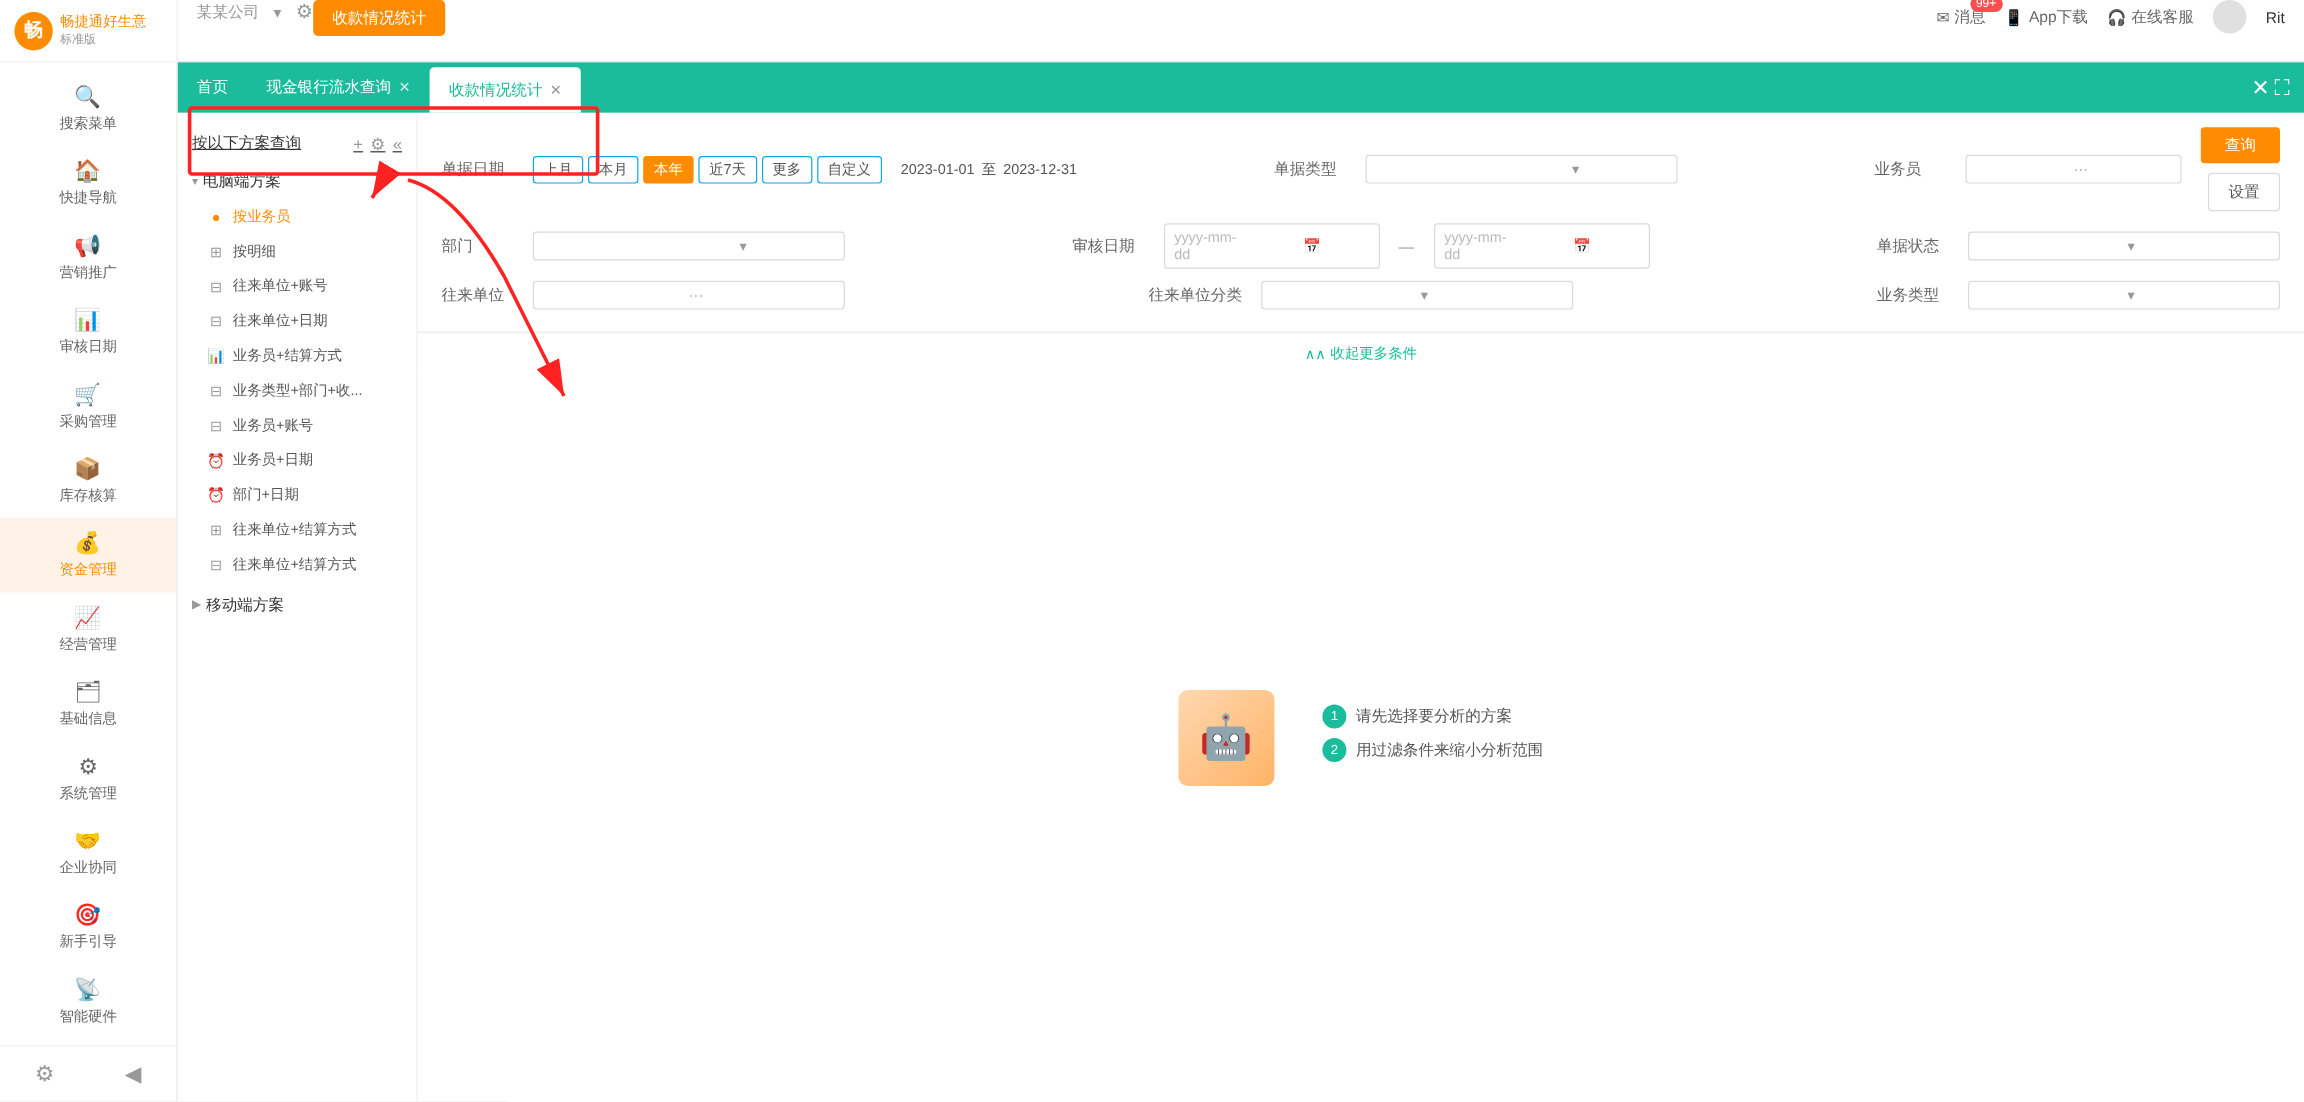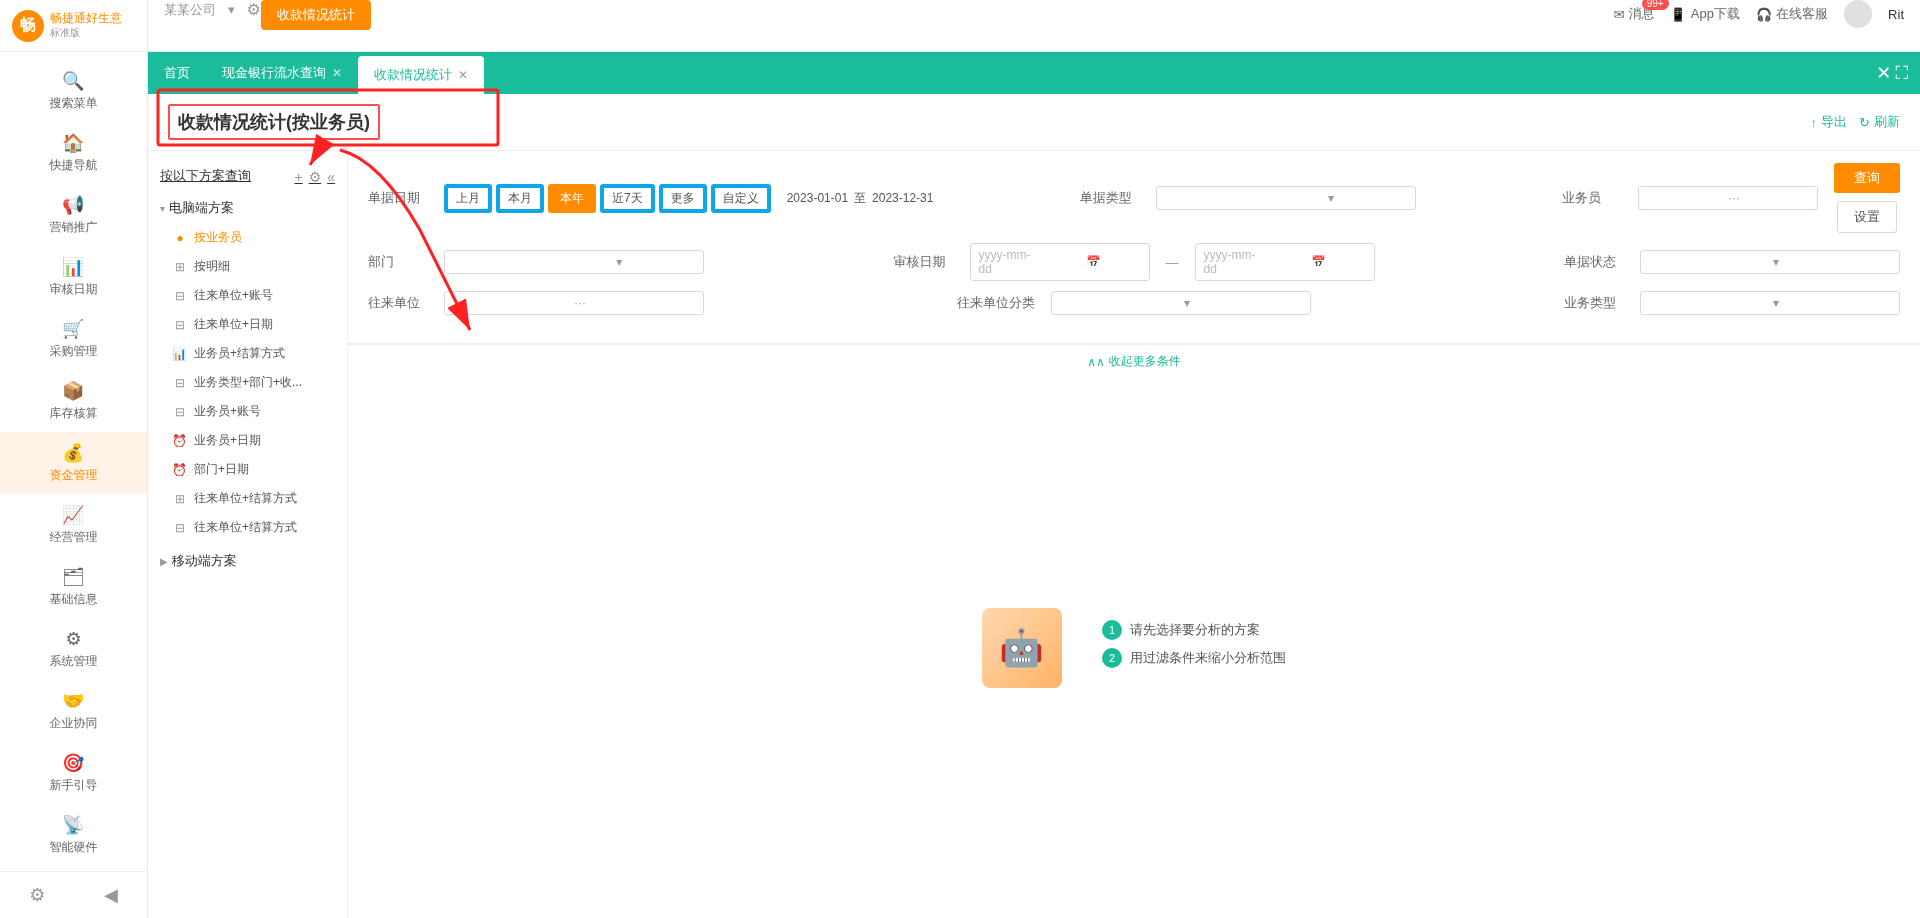--- a/index.html
+++ b/index.html
@@ -75,36 +75,36 @@
     .scheme-item .item-icon { width: 16px; height: 16px; display: flex; align-items: center; justify-content: center; font-size: 12px; }
     .item-icon-orange { color: #ff8c00; }
     .item-icon-gray { color: #999; }
 
     
     .right-panel { flex: 1; display: flex; flex-direction: column; overflow: hidden; }
 
     
     .filter-area { background: #fff; padding: 12px 20px; border-bottom: 1px solid #eee; }
     .filter-row { display: flex; align-items: center; gap: 16px; margin-bottom: 10px; }
-    .filter-row:last-child { margin-bottom: 16px; }
+    .filter-row:last-child { margin-bottom: 6px; }
     .filter-label { color: #666; font-size: 13px; min-width: 60px; flex-shrink: 0; }
     .filter-date-btns { display: flex; gap: 4px; align-items: center; }
-    .date-btn { padding: 2px 8px; border: 4px solid #0ea5e9; border-radius: 3px; cursor: pointer; font-size: 12px; color: #555; background: #fff; }
+    .date-btn { padding: 2px 8px; border: 1px solid #0ea5e9; border-radius: 3px; cursor: pointer; font-size: 12px; color: #555; background: #fff; }
     .date-btn.active { background: #ff8c00; color: #fff; border-color: #ff8c00; }
     .date-range { display: flex; align-items: center; gap: 6px; color: #555; font-size: 12px; }
     .filter-select { display: flex; align-items: center; border: 1px solid #d9d9d9; border-radius: 3px; padding: 4px 8px; min-width: 180px; cursor: pointer; background: #fff; }
     .filter-select-wide { min-width: 260px; }
     .filter-select span { flex: 1; color: #999; font-size: 12px; }
     .select-arrow { color: #999; font-size: 10px; margin-left: 6px; }
     .filter-dots { color: #999; cursor: pointer; font-size: 14px; }
     .filter-dash { color: #999; }
     .calendar-icon { color: #999; cursor: pointer; font-size: 14px; }
     .query-btn { background: #ff8c00; color: #fff; border: none; border-radius: 3px; padding: 6px 20px; font-size: 13px; cursor: pointer; }
     .setting-btn { border: 1px solid #d9d9d9; color: #555; border-radius: 3px; padding: 6px 16px; font-size: 13px; cursor: pointer; background: #fff; margin-top: 4px; }
-    .filter-actions { display: flex; flex-direction: column; align-items: center; gap: 4px; margin-left: auto; }
+    .filter-actions { display: flex; flex-direction: column; align-items: flex-end; gap: 4px; margin-left: auto; }
 
     
     .collapse-bar { background: #fff; border-top: 1px solid #eee; padding: 8px 0; display: flex; justify-content: center; }
     .collapse-btn { display: flex; align-items: center; gap: 4px; color: #1abc9c; font-size: 12px; cursor: pointer; background: none; border: none; }
 
     
     .empty-area { flex: 1; background: #fff; display: flex; flex-direction: column; align-items: center; justify-content: center; gap: 24px; }
     .empty-box { width: 80px; height: 80px; background: linear-gradient(135deg, #ffd8b0 0%, #ffb366 100%); border-radius: 8px; margin: 0 auto; display: flex; align-items: center; justify-content: center; }
     .empty-face { font-size: 36px; }
     .empty-text { text-align: left; }
@@ -237,33 +237,20 @@
         <span class="tab-close">✕</span>
       </div>
       <div class="tab-bar-actions">
         <button class="tab-action-btn">✕</button>
         <button class="tab-action-btn">⛶</button>
       </div>
     </div>
 
     <div class="content-area">
 
-      <div class="page-title-bar">
-        <span class="page-title">收款情况统计(按业务员)</span>
-        <div class="title-actions">
-          <button class="title-action-btn">
-            <span>↑</span>
-            <span>导出</span>
-          </button>
-          <button class="title-action-btn">
-            <span>↻</span>
-            <span>刷新</span>
-          </button>
-        </div>
-      </div>
 
       <div class="content-body">
 
         <div class="left-panel">
           <div class="left-panel-header">
             <span class="lph-title">按以下方案查询</span>
             <div class="lph-actions">
               <button class="lph-btn">+</button>
               <button class="lph-btn">⚙</button>
               <button class="lph-btn">«</button>

